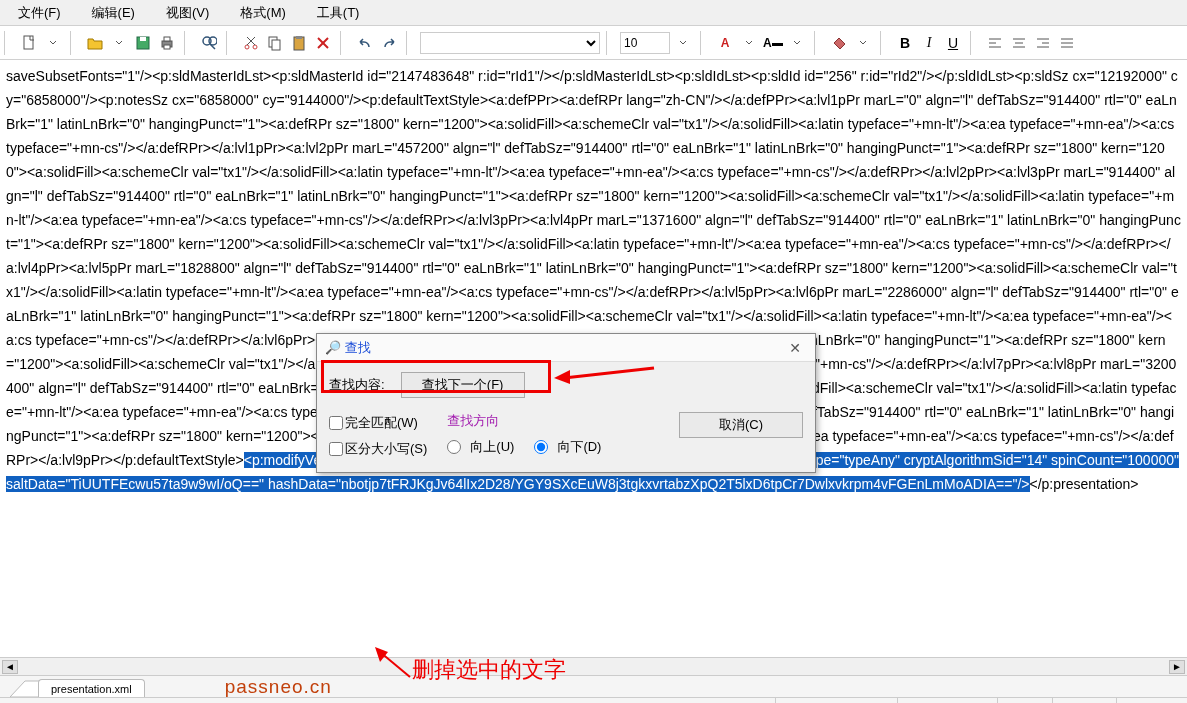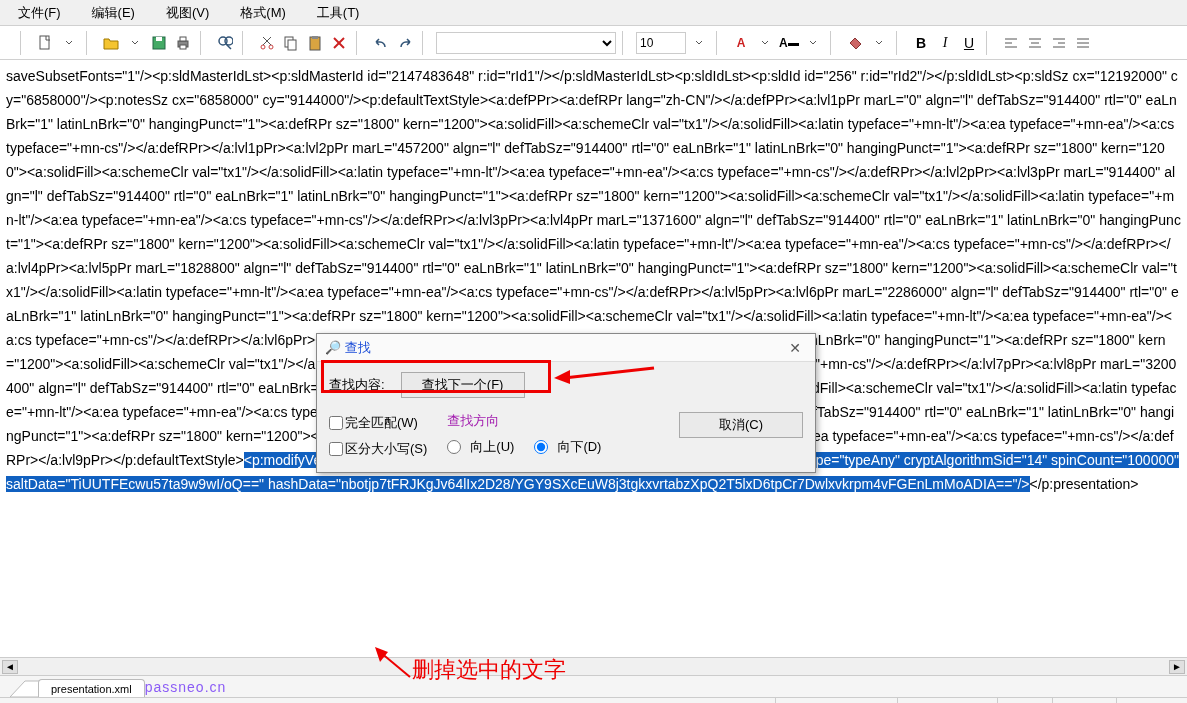--- a/index.html
+++ b/index.html
@@ -1,19 +1,19 @@
 <!DOCTYPE html>
 <html><head>
 <meta charset="utf-8">
 <style>
 *{margin:0;padding:0;box-sizing:border-box;font-family:"Microsoft YaHei",Arial,sans-serif}
 body{width:1187px;height:703px;background:#fff;position:relative;overflow:hidden;font-size:12px}
 .menubar{height:26px;background:#f0f0f0;border-bottom:1px solid #d0d0d0;display:flex;align-items:center;padding-left:18px;gap:31px}
 .menu-item{font-size:13px;color:#000;cursor:default}
-.toolbar{height:34px;background:#fff;border-bottom:1px solid #d0d0d0;display:flex;align-items:center;padding:0 16px;gap:2px}
+.toolbar{height:34px;background:#fff;border-bottom:1px solid #d0d0d0;display:flex;align-items:center;padding:0 0;gap:2px}
 .tb-sep{width:8px;height:24px;border-left:1px solid #ccc;margin:0 4px}
 .tb-btn{width:22px;height:22px;display:flex;align-items:center;justify-content:center;cursor:pointer;border:1px solid transparent}
 .tb-btn svg{width:16px;height:16px}
 .tb-dropdown{width:22px;height:22px;display:flex;align-items:center;justify-content:center;cursor:pointer}
 .tb-dropdown svg{width:8px;height:8px}
 .font-select{width:180px;height:22px;border:1px solid #ccc;background:#fff}
 .size-select{width:50px;height:22px;border:1px solid #ccc;font-size:12px;padding:0 3px;text-align:left}
 .color-swatch{display:inline-block;width:14px;height:3px;position:relative;top:2px}
 .content{position:relative;height:calc(100% - 26px - 34px - 24px - 22px);overflow:hidden;background:#fff}
 .editor{font-family:Arial,sans-serif;font-size:14px;line-height:24px;padding:4px 6px;white-space:normal;word-break:break-all;color:#000}
@@ -34,21 +34,21 @@
 .dlg-dir-title{margin-bottom:8px;color:#a21caf}
 .dlg-radios{display:flex;gap:20px}
 .dlg-radio{display:flex;align-items:center;gap:9px}
 .dlg-radio input{width:14px;height:14px}
 .dlg-btns{display:flex;flex-direction:column;gap:8px}
 .red-box{position:absolute;top:300px;left:321px;width:230px;height:33px;border:3px solid #e00;pointer-events:none}
 .red-arrow{position:absolute;top:300px;left:554px;pointer-events:none}
 .tabs{height:22px;background:#f5f5f5;border-top:1px solid #ccc;display:flex;align-items:flex-end;padding-left:10px;position:relative}
 .tab-slant{width:30px;height:18px}
 .tab{height:18px;background:#fff;border:1px solid #bbb;border-bottom:none;padding:0 12px;font-size:11px;display:flex;align-items:center;border-radius:4px 4px 0 0;margin-left:-2px}
-.watermark{color:#8b5cf6;font-size:14px;letter-spacing:1px;align-self:center}
+.watermark{color:#c2410c;font-size:19px;letter-spacing:1px;margin-left:80px;align-self:center}
 .note{position:absolute;left:412px;top:655px;color:#e00;font-size:22px;font-weight:400}
 .note-arrow{position:absolute;left:370px;top:647px}
 .statusbar{height:24px;background:#f5f5f5;border-top:1px solid #ccc;display:flex;align-items:center;font-size:13px;color:#333}
 .status-seg{border-left:1px solid #ccc;padding:0 14px;height:100%;display:flex;align-items:center}
 .scroll-h{height:18px;background:#f0f0f0;border-top:1px solid #ccc;display:flex;align-items:center;justify-content:space-between;padding:0 2px}
 .scroll-btn{width:16px;height:14px;background:#e0e0e0;border:1px solid #bbb;display:flex;align-items:center;justify-content:center;font-size:10px}
 .scroll-track{display:flex;align-items:center}
 </style>
 </head>
 <body>

